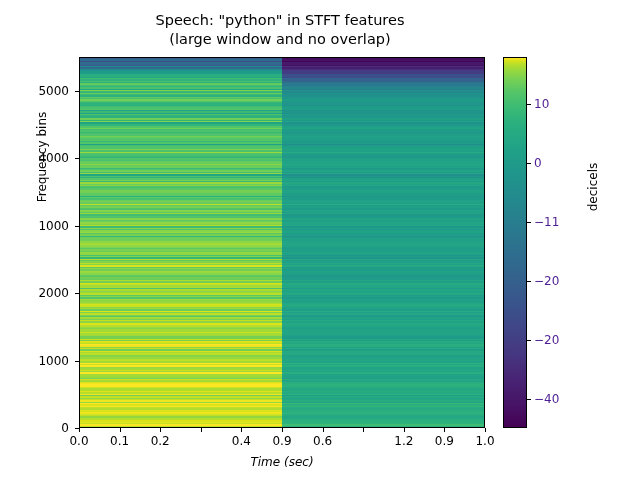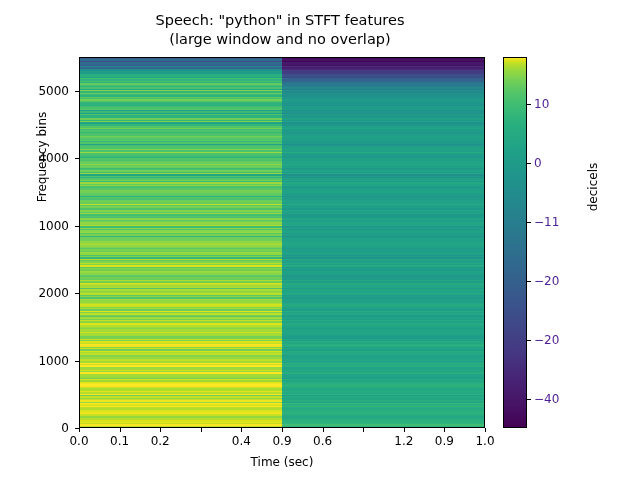--- a/index.html
+++ b/index.html
@@ -30,21 +30,21 @@
 
   
   .xtick{position:absolute;top:428px;width:1.1px;height:3.6px;background:#000;}
   .xlab{position:absolute;top:434px;font-size:12px;color:#000;
         transform:translateX(-50%);white-space:nowrap;}
   .ytick{position:absolute;left:75.4px;width:3.6px;height:1.1px;background:#000;}
   .ylab{position:absolute;left:0;width:69px;text-align:right;font-size:12px;
         color:#000;transform:translateY(-50%);white-space:nowrap;}
 
   .xaxis-title{position:absolute;left:79px;top:455px;width:406px;
-    text-align:center;font-size:12px;color:#000;}
+    text-align:center;font-size:12px;color:#000;font-style:italic;}
   .yaxis-title{position:absolute;font-size:12px;color:#000;
     left:-38px;top:150px;width:160px;text-align:center;
     transform:rotate(-90deg);transform-origin:50% 50%;}
 
   
   #cbar{
     position:absolute;left:503px;top:57px;width:24px;height:371px;
     box-sizing:border-box;border:1.1px solid #000;
     background:linear-gradient(to top,
       #440154 0%,  #471365 6%,  #482475 13%, #453781 20%,

